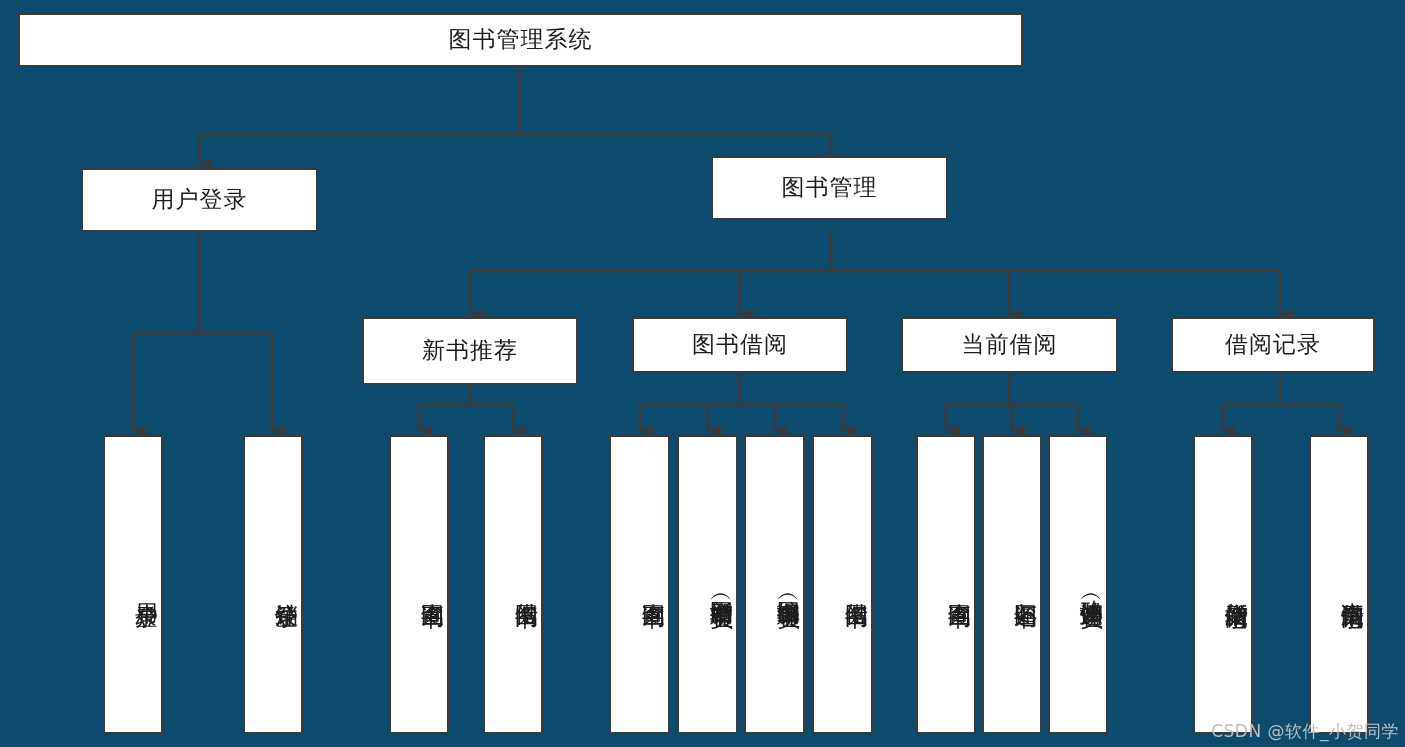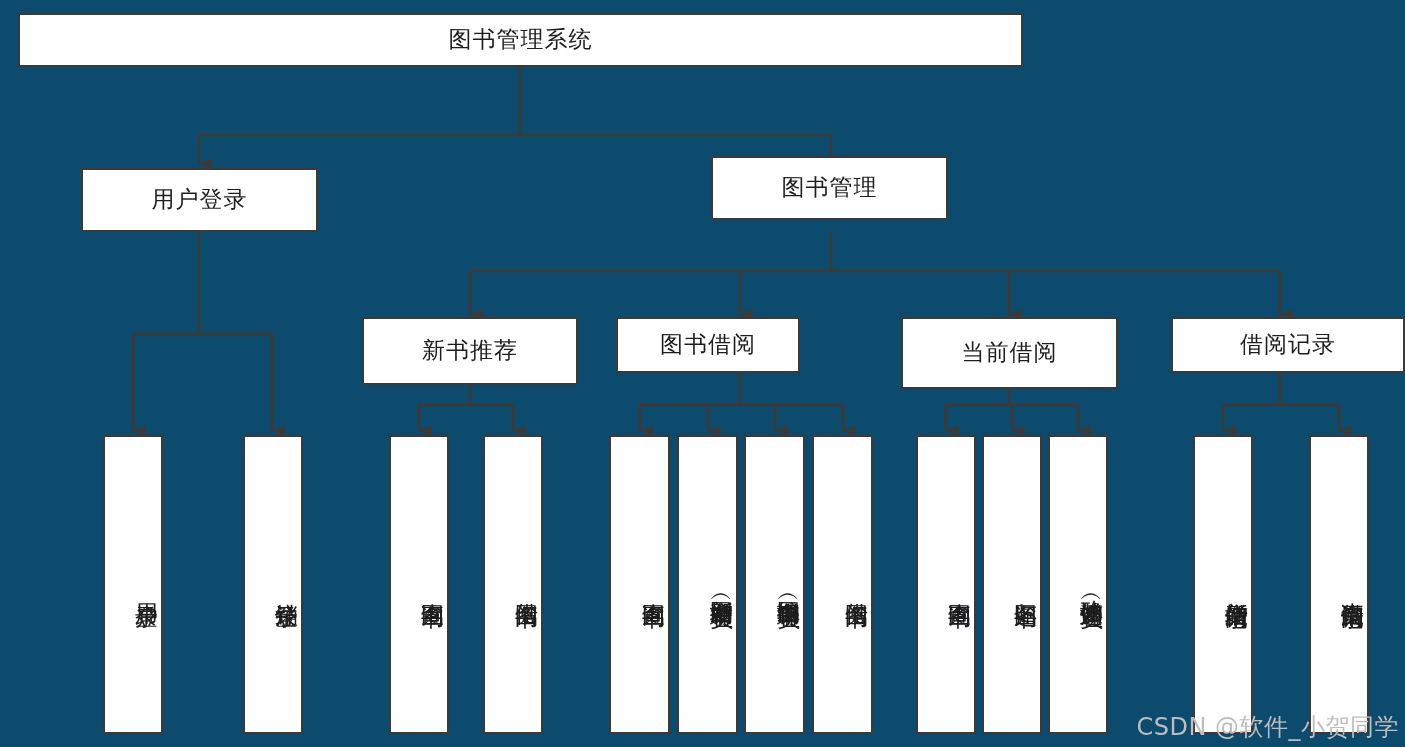--- a/index.html
+++ b/index.html
@@ -56,21 +56,21 @@
   .node.v-node .vlabel {
     writing-mode: vertical-rl;
     text-orientation: upright;
     display: block;
     white-space: nowrap;
   }
   #watermark {
     position: absolute;
     right: 6px;
     bottom: 4px;
-    font-size: 24px;
+    font-size: 17px;
     color: #bdbdbd;
     letter-spacing: 0.5px;
     white-space: nowrap;
     user-select: none;
   }
 </style>
 </head>
 <body>
 
 <div id="diagram-root">
@@ -132,27 +132,27 @@
   <div class="node h-node" style="left:81px; top:168px; width:237px; height:64px;">
     <span>用户登录</span>
   </div>
   <div class="node h-node" style="left:711px; top:156px; width:237px; height:64px;">
     <span>图书管理</span>
   </div>
 
   <div class="node h-node" style="left:362px; top:317px; width:216px; height:68px;">
     <span>新书推荐</span>
   </div>
-  <div class="node h-node" style="left:616px; top:317px; width:184px; height:56px;">
+  <div class="node h-node" style="left:632px; top:317px; width:216px; height:56px;">
     <span>图书借阅</span>
   </div>
-  <div class="node h-node" style="left:901px; top:317px; width:217px; height:72px;">
+  <div class="node h-node" style="left:901px; top:317px; width:217px; height:56px;">
     <span>当前借阅</span>
   </div>
-  <div class="node h-node" style="left:1171px; top:317px; width:234px; height:56px;">
+  <div class="node h-node" style="left:1171px; top:317px; width:204px; height:56px;">
     <span>借阅记录</span>
   </div>
 
   <div class="node v-node" style="left:103px; top:435px; width:60px; height:299px;">
     <span class="vlabel">用户登录</span>
   </div>
   <div class="node v-node" style="left:243px; top:435px; width:60px; height:299px;">
     <span class="vlabel">注销登录</span>
   </div>
 

